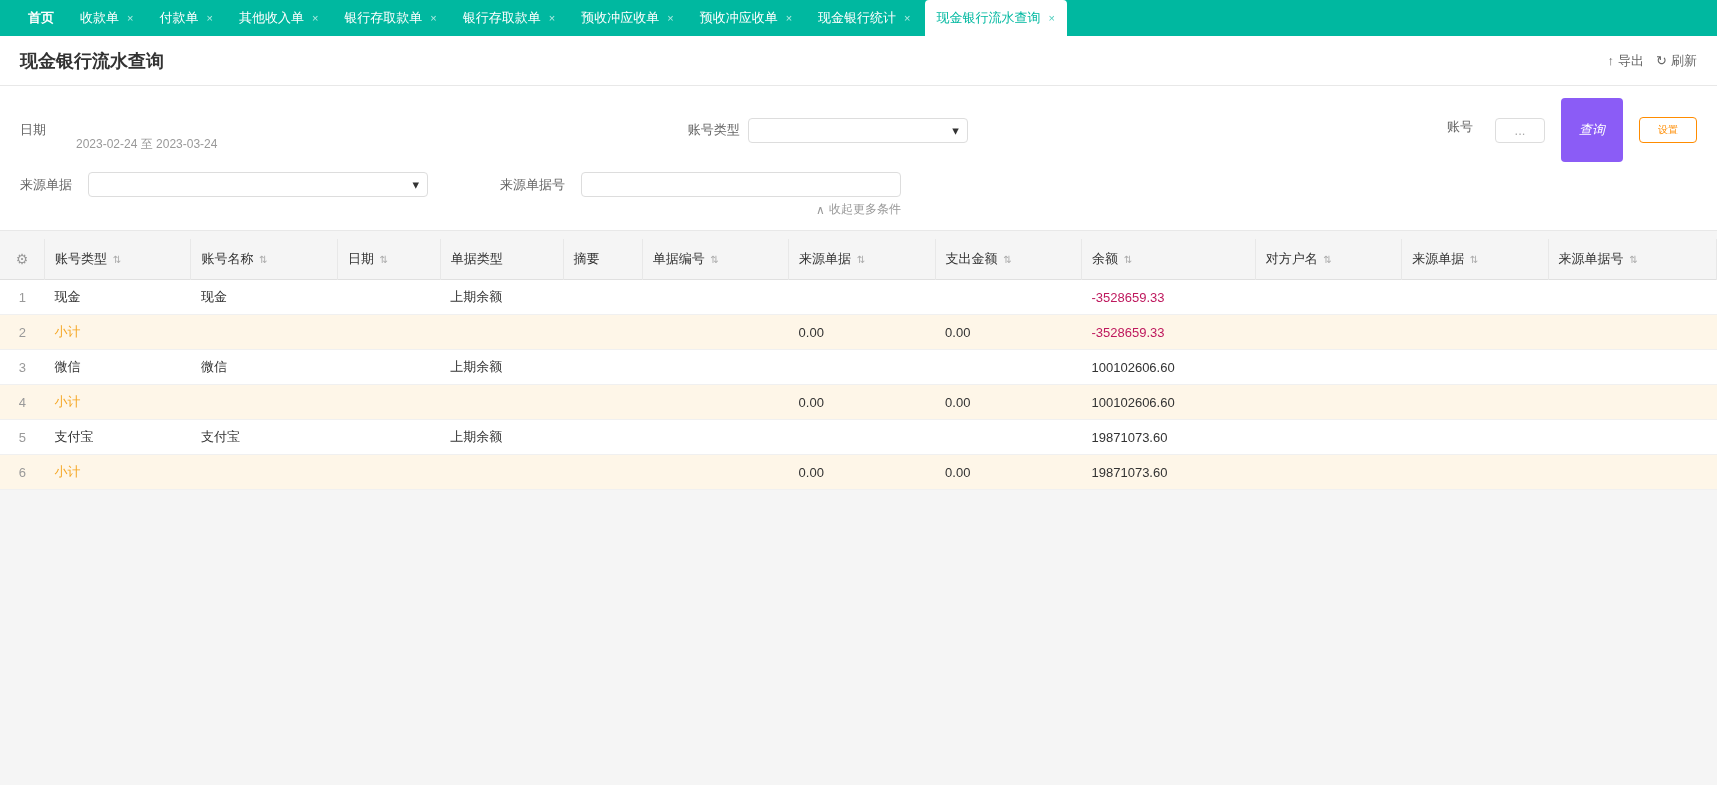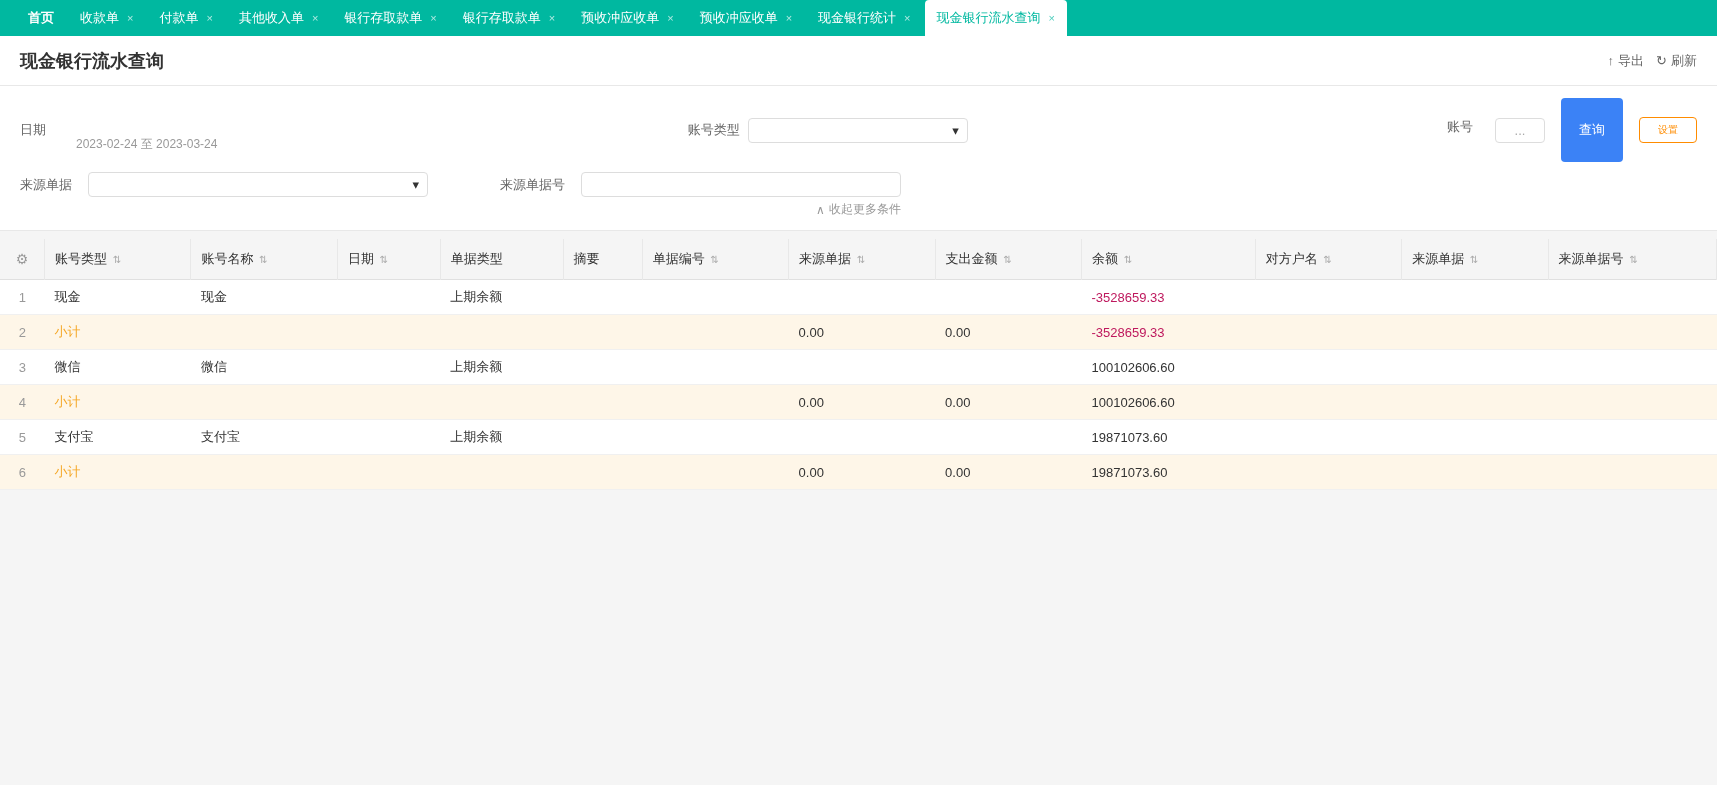--- a/index.html
+++ b/index.html
@@ -135,27 +135,28 @@
       color: #aaa;
       cursor: pointer;
       padding: 4px 8px;
       border: 1px solid #ddd;
       border-radius: 4px;
       background: #fff;
       min-width: 50px;
       text-align: center;
     }
     .query-btn {
-      background: #3b82f6;
+      background: #8b5cf6;
       color: #fff;
       border: none;
       border-radius: 4px;
       padding: 23px 18px;
       cursor: pointer;
       font-size: 13px;
+      font-style: italic;
     }
     .settings-btn {
       background: #fff;
       color: #ff8c00;
       border: 1px solid #ff8c00;
       border-radius: 4px;
       padding: 5px 18px;
       cursor: pointer;
       font-size: 10px;
     }

